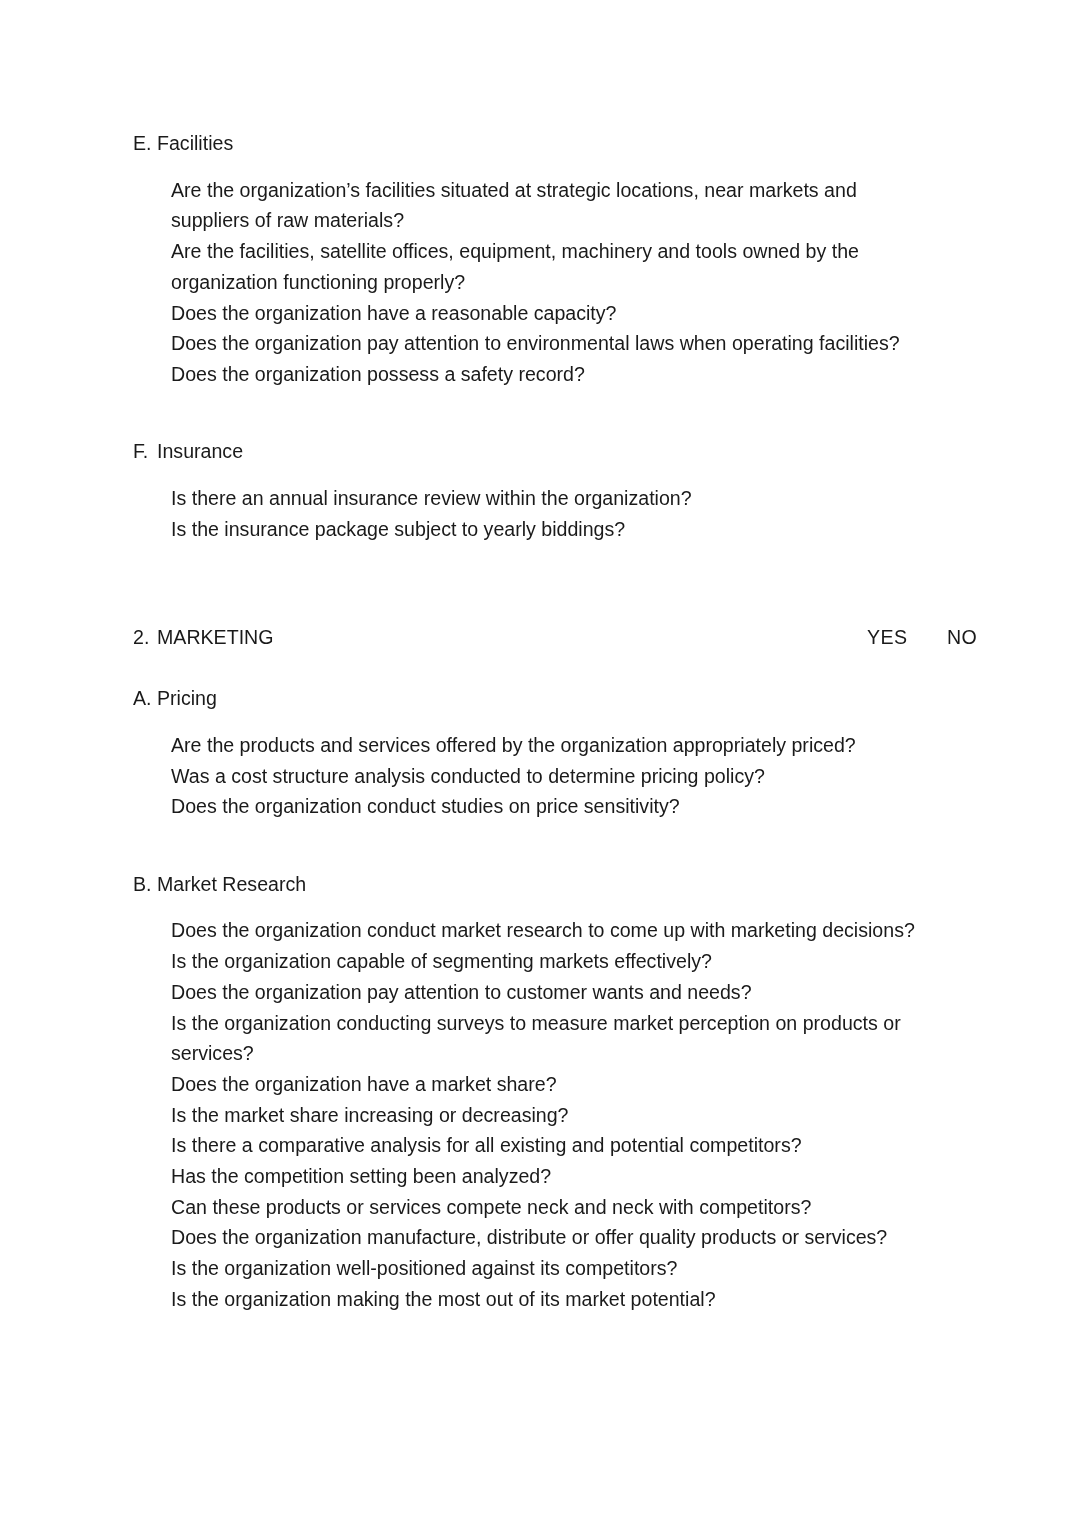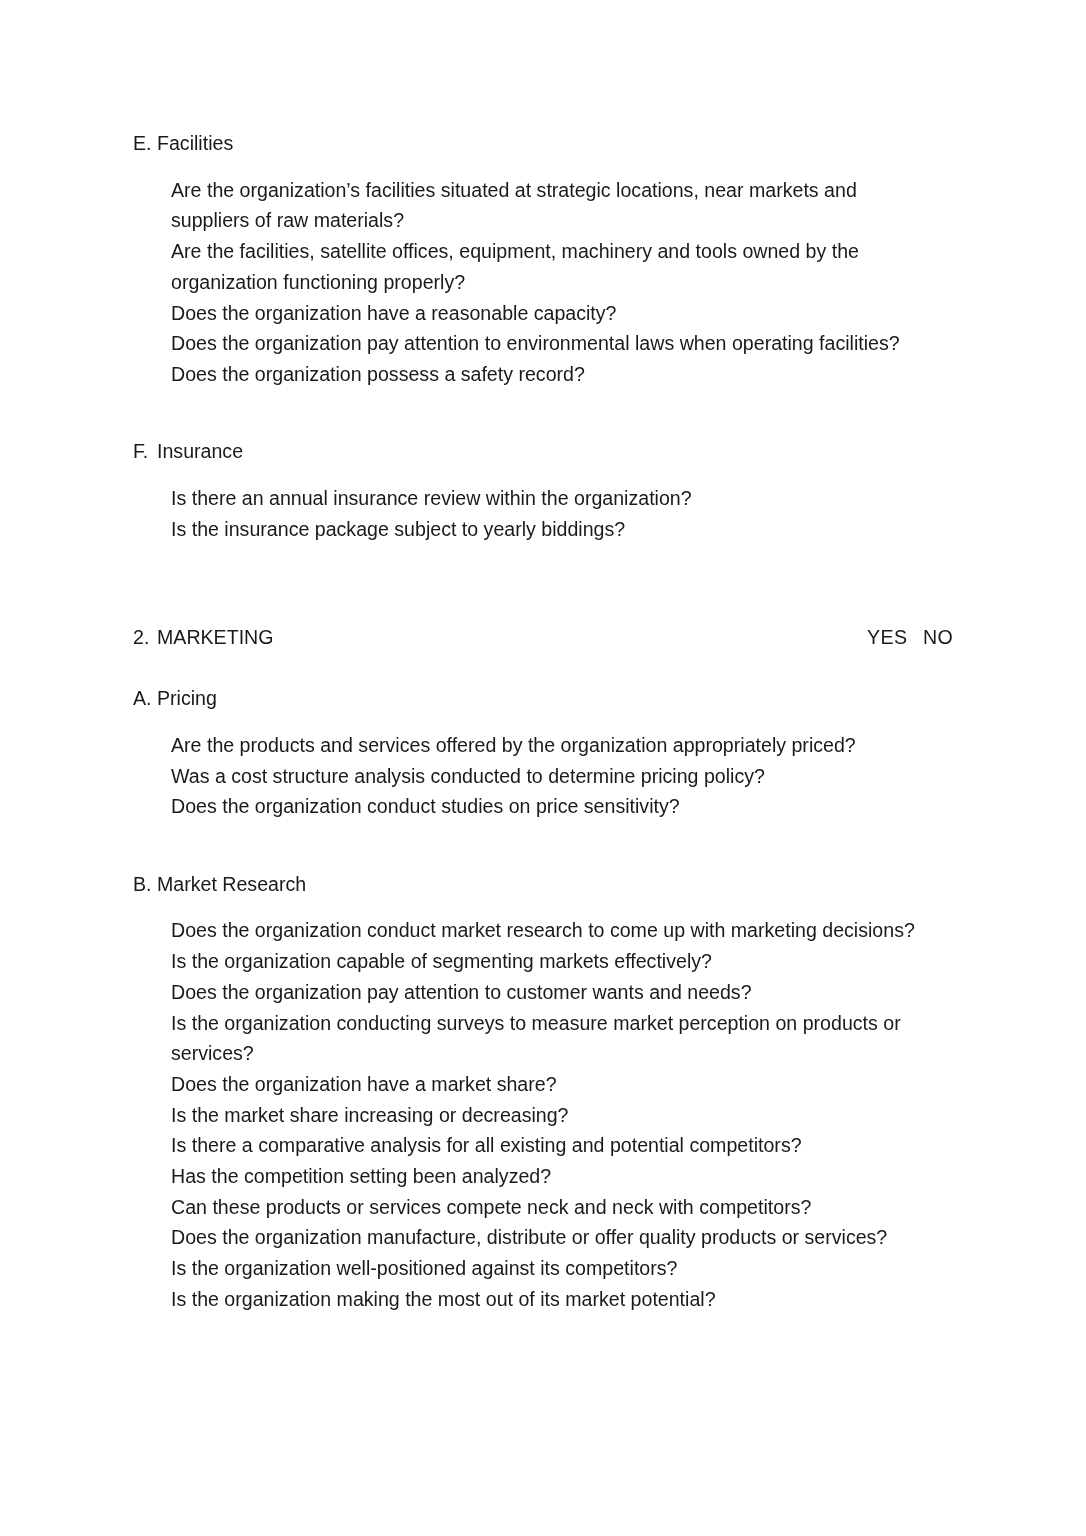--- a/index.html
+++ b/index.html
@@ -49,21 +49,21 @@
   }
   .col-caption {
     position: absolute;
     top: 0;
     font-size: 19.6px;
     line-height: 30.7px;
     color: #1a1a1a;
     letter-spacing: 0.02em;
   }
   .col-caption.yes { left: 718px; margin-left: 16px; }
-  .col-caption.no  { left: 790px; text-align: center; }
+  .col-caption.no  { left: 814px; text-align: center; }
 
   
   .question-list {
     margin: 16px;
     padding: 0;
     list-style: none;
   }
   .question {
     font-size: 19.6px;
     line-height: 30.7px;

